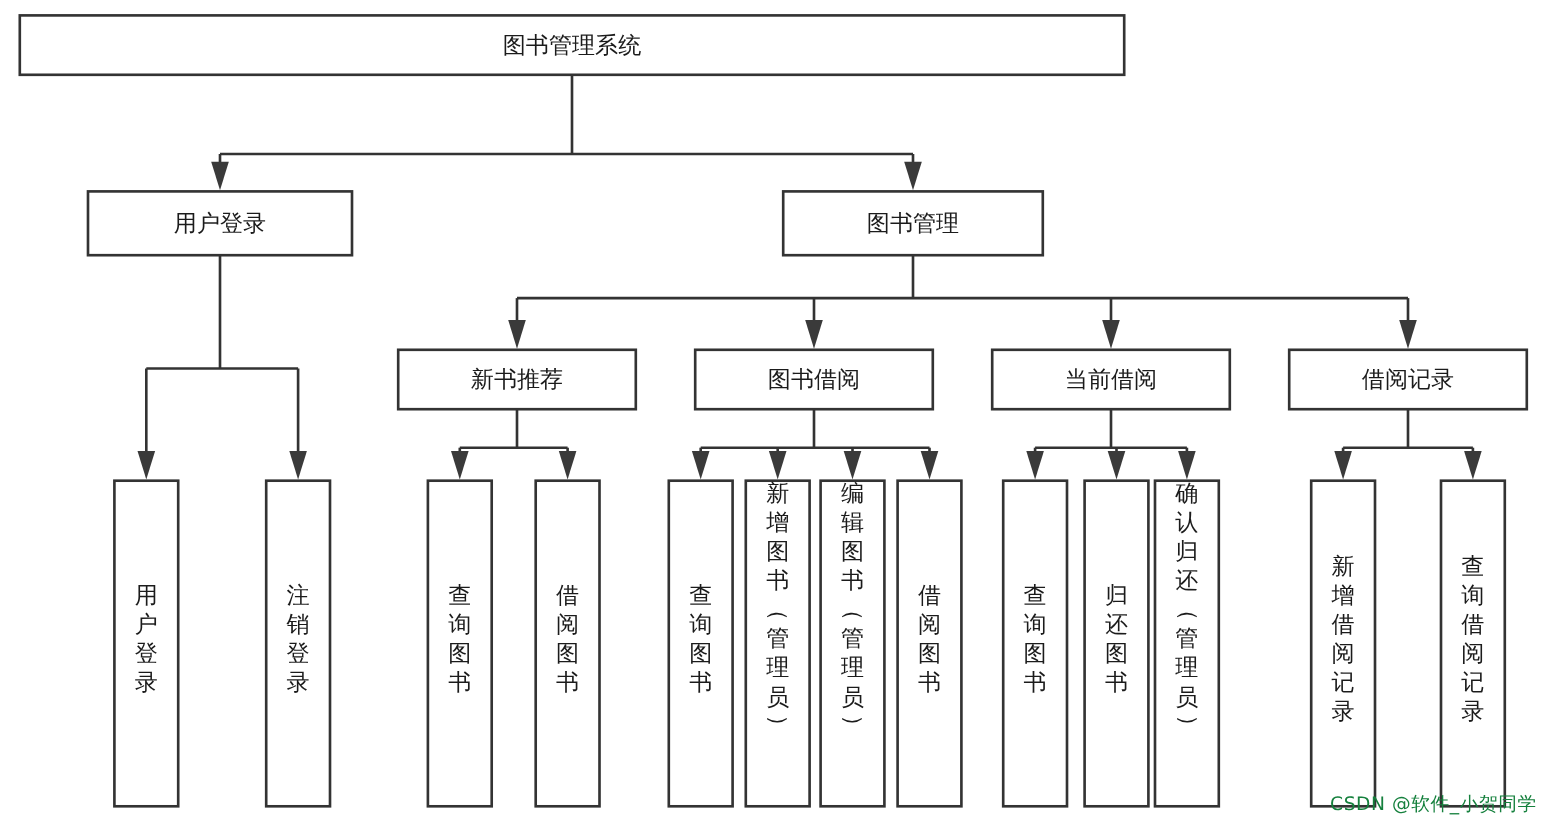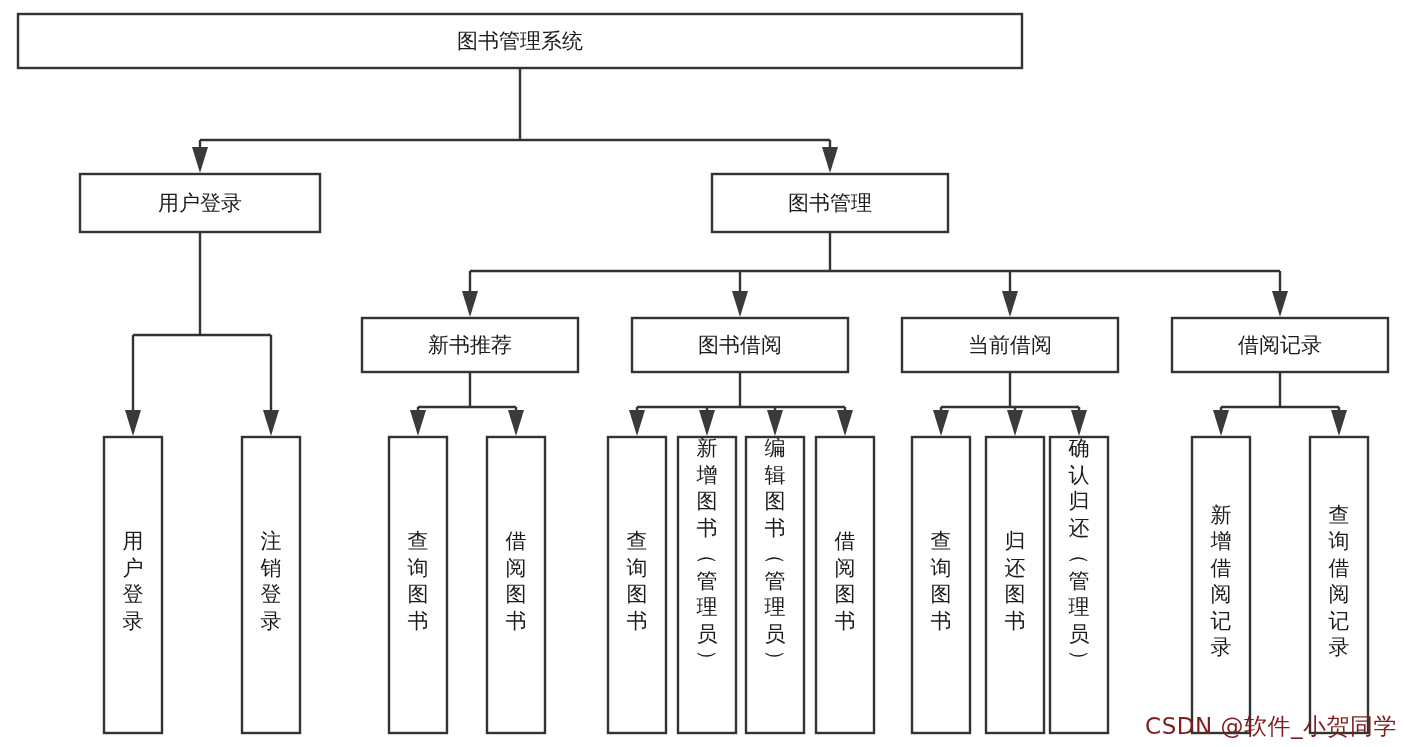--- a/index.html
+++ b/index.html
@@ -54,22 +54,22 @@
     font-family: "DejaVu Sans", "Liberation Sans", sans-serif;
     font-size: 21px;
     fill: #1b1b1b;
     text-anchor: middle;
   }
   .watermark-text {
     position: absolute;
     right: 8px;
     bottom: 5px;
     font-family: "DejaVu Sans", "Liberation Sans", sans-serif;
-    font-size: 23px;
-    color: #7f1d1d;
+    font-size: 17px;
+    color: #15803d;
     letter-spacing: 0.5px;
     white-space: nowrap;
     user-select: none;
   }
 </style>
 </head>
 <body>
 
 <div id="diagram-root">
   <svg class="diagram-canvas" viewBox="0 0 1405 747">

